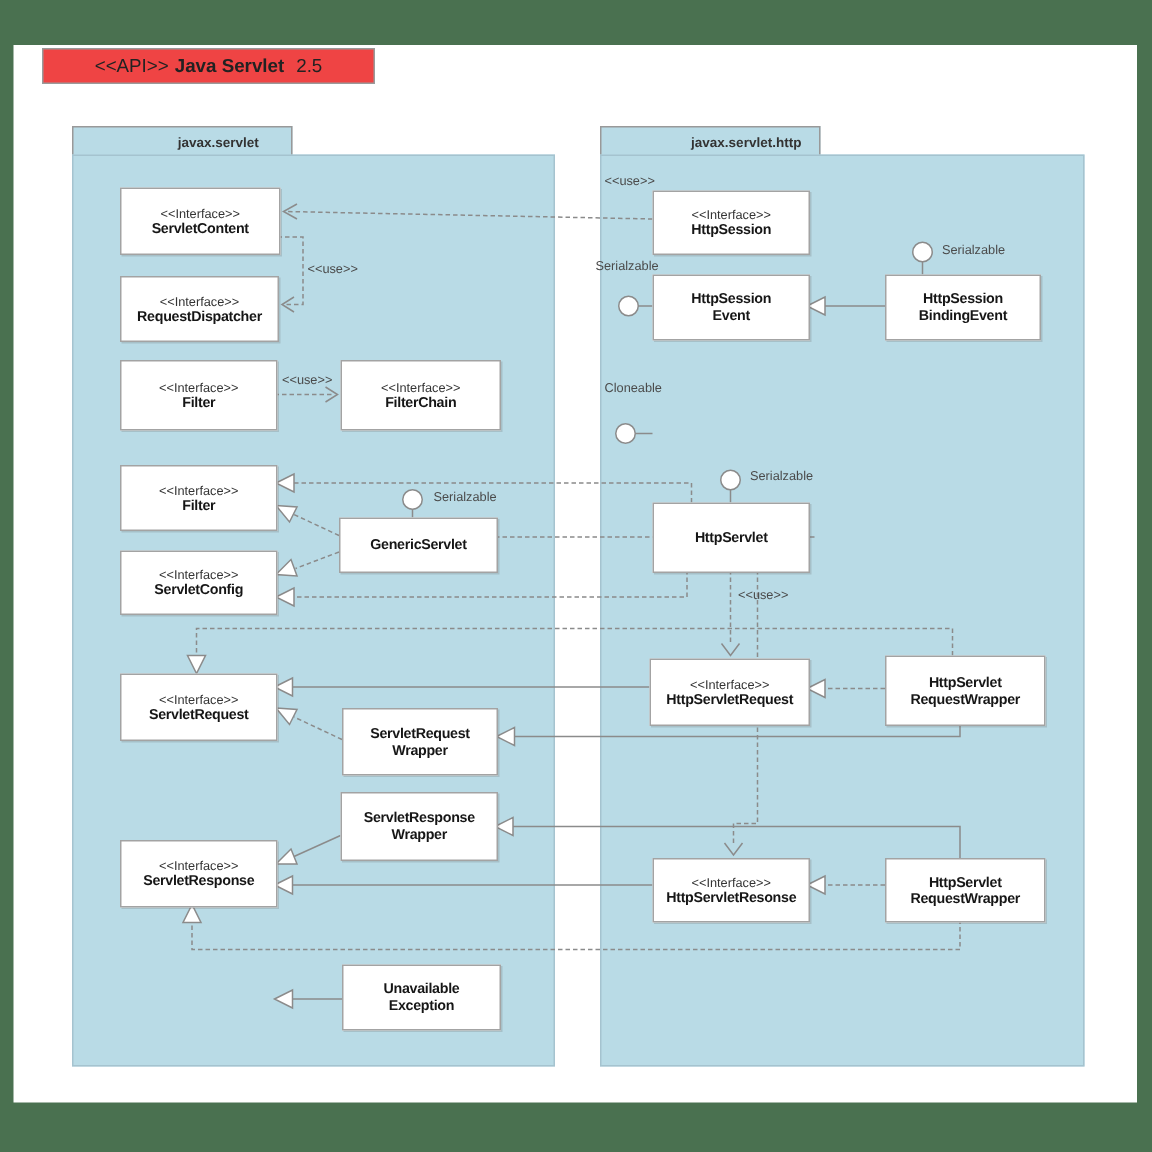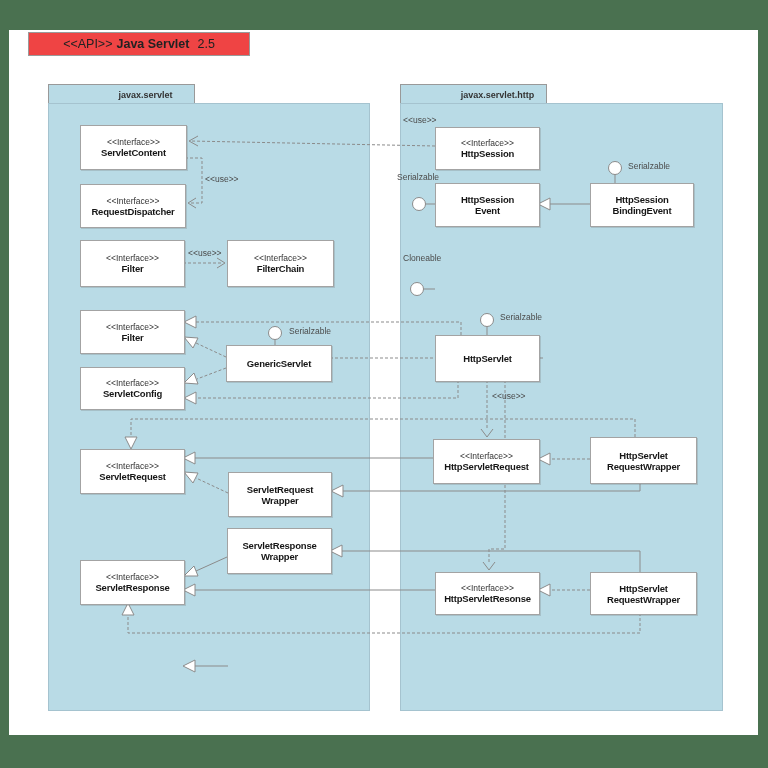--- a/index.html
+++ b/index.html
@@ -147,20 +147,24 @@
         <div class="cls-name">Wrapper</div>
       </div>
       <div class="uml-class" style="left: 227px; top: 528px; width: 103px; height: 44px;">
         <div class="cls-name">ServletResponse</div>
         <div class="cls-name">Wrapper</div>
       </div>
       <div class="uml-class" style="left: 80px; top: 560px; width: 103px; height: 43px;">
         <div class="stereo">&lt;&lt;Interface&gt;&gt;</div>
         <div class="cls-name">ServletResponse</div>
       </div>
+      <div class="uml-class" style="left: 228px; top: 643px; width: 104px; height: 42px;">
+        <div class="cls-name">Unavailable</div>
+        <div class="cls-name">Exception</div>
+      </div>
       <div class="uml-class" style="left: 435px; top: 127px; width: 103px; height: 41px;">
         <div class="stereo">&lt;&lt;Interface&gt;&gt;</div>
         <div class="cls-name">HttpSession</div>
       </div>
       <div class="uml-class" style="left: 435px; top: 183px; width: 103px; height: 42px;">
         <div class="cls-name">HttpSession</div>
         <div class="cls-name">Event</div>
       </div>
       <div class="uml-class" style="left: 590px; top: 183px; width: 102px; height: 42px;">
         <div class="cls-name">HttpSession</div>

